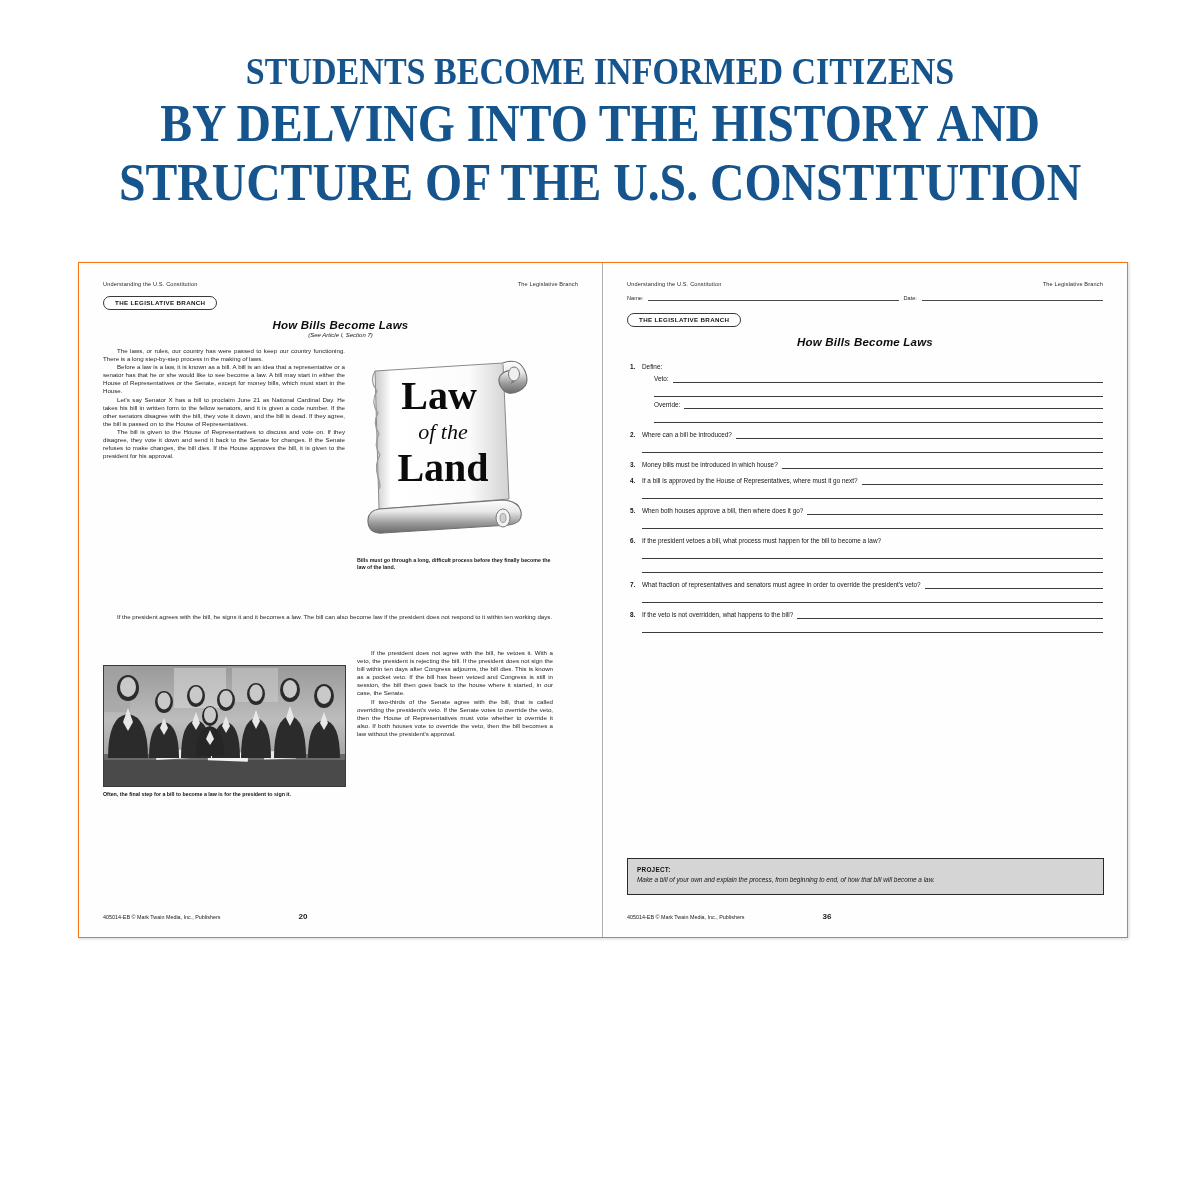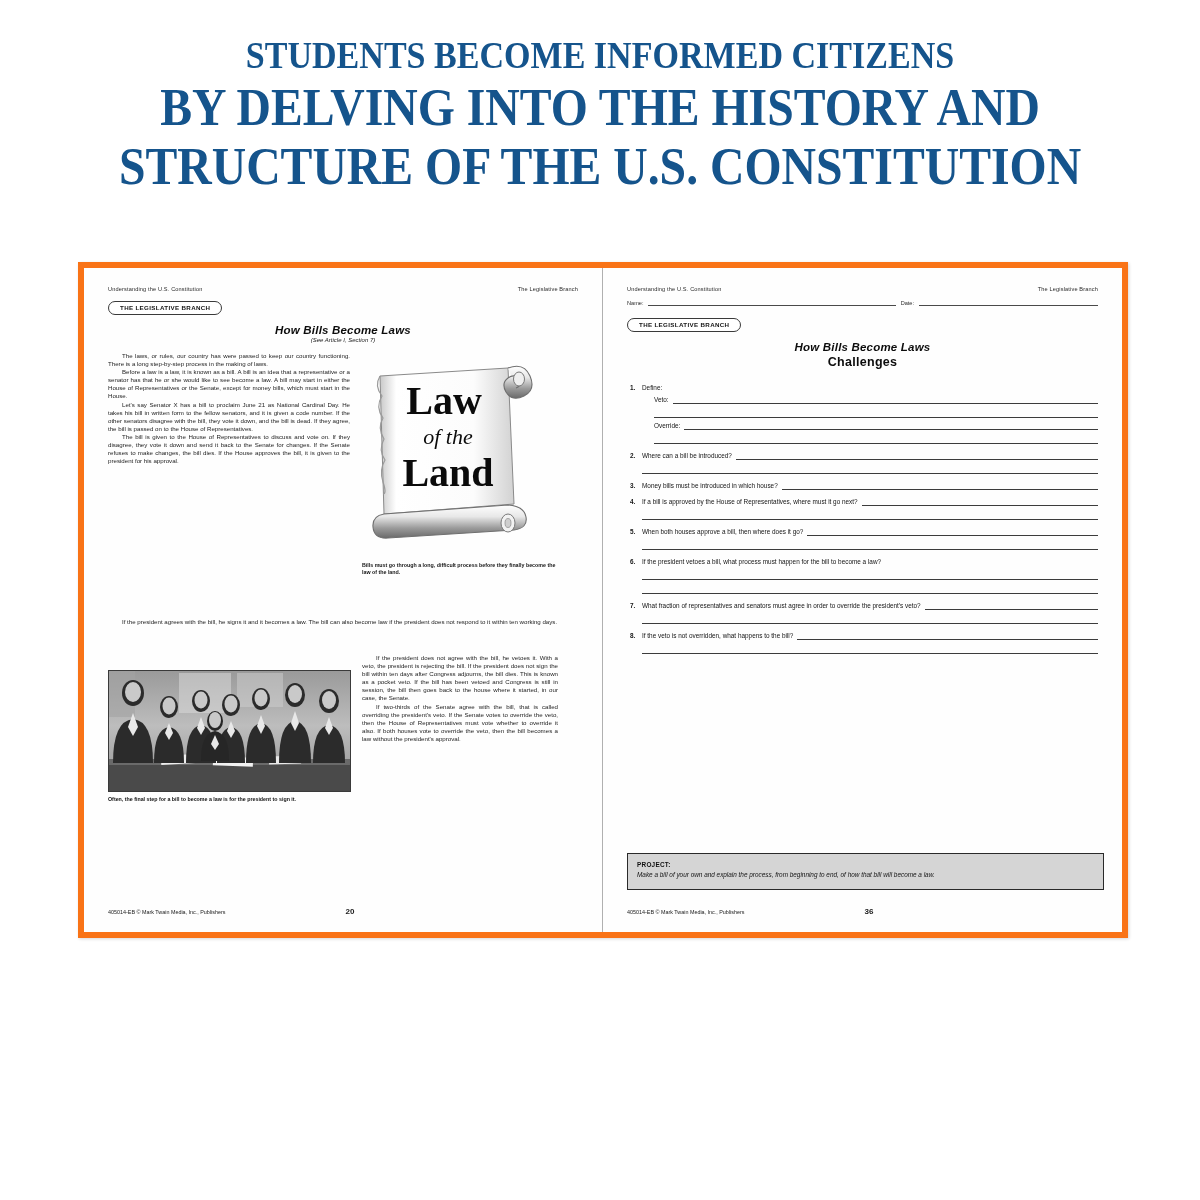--- a/index.html
+++ b/index.html
@@ -8,21 +8,21 @@
     margin: 0; padding: 0;
     width: 1200px; height: 1200px;
     background: #ffffff;
     font-family: "Liberation Sans", sans-serif;
     overflow: hidden;
   }
 
   
   .headline-block {
     position: absolute;
-    left: 0; top: 34px;
+    left: 0; top: 50px;
     width: 1200px;
     text-align: center;
     color: #15548c;
     font-family: "Liberation Serif", serif;
     font-weight: bold;
     letter-spacing: 0px;
   }
   .headline-line1 {
     font-size: 37px;
     line-height: 44px;
@@ -41,21 +41,21 @@
     transform: scaleX(0.90);
     white-space: nowrap;
   }
 
   
   .spread {
     position: absolute;
     left: 78px; top: 262px;
     width: 1050px; height: 676px;
     background: #404040;
-    border: 6px solid #f97316;
+    border: 1px solid #f97316;
     box-shadow: 1px 1px 3px rgba(0,0,0,0.16);
     display: flex;
   }
   .page {
     position: relative;
     height: 100%;
     padding: 18px 24px 14px 24px;
     background: #fefefe;
   }
   .page-left  { width: 525px; border-right: 1px solid #b0b0b0; }
@@ -238,21 +238,21 @@
     font-size: 6.4px; font-style: italic;
     line-height: 10px; color: #141414;
   }
 
   
   .footer {
     position: absolute;
     left: 24px; bottom: 16px;
     width: 477px;
     display: flex; align-items: baseline;
-    font-size: 5.4px; color: #202020; gap: 42px;
+    font-size: 5.4px; color: #202020;
   }
   .footer .credit { white-space: nowrap; }
   .footer .pageno {
     margin-left: 78px;
     font-size: 8px; font-weight: bold;
   }
 </style>
 </head>
 <body>
 
@@ -422,21 +422,20 @@
       <span class="rule nd-rule-1"></span>
       <span class="lbl">Date:</span>
       <span class="rule nd-rule-2"></span>
     </div>
 
     <div class="badge-wrap">
       <span class="badge">THE LEGISLATIVE BRANCH</span>
     </div>
 
     <div class="ws-title">How Bills Become Laws</div>
-    <div class="ws-title2">Challenges</div>
 
     <div class="questions">
 
       <div class="qrow">
         <div class="qnum">1.</div>
         <div class="qbody">
           <div class="qtext-wide">Define:</div>
           <div class="sub-item">
             <span class="sublbl">Veto:</span>
             <span class="fill"></span>

